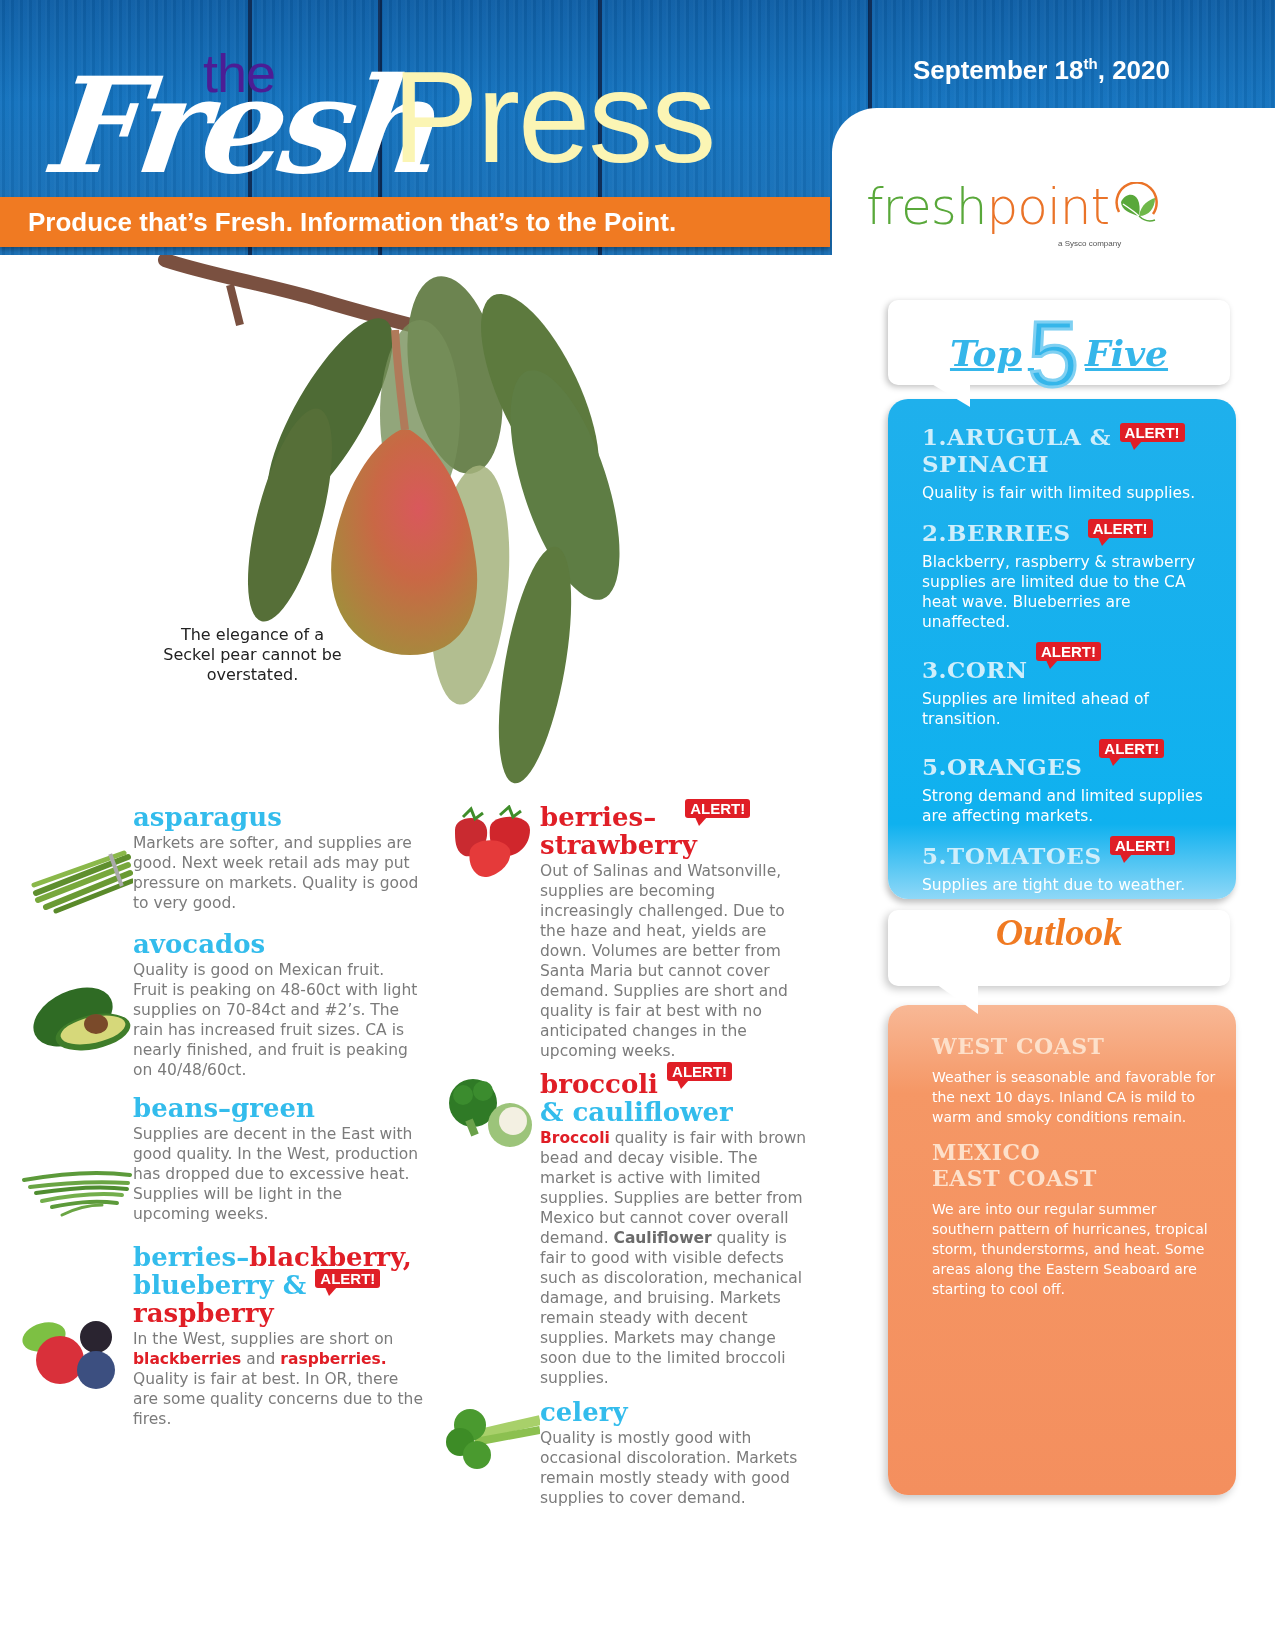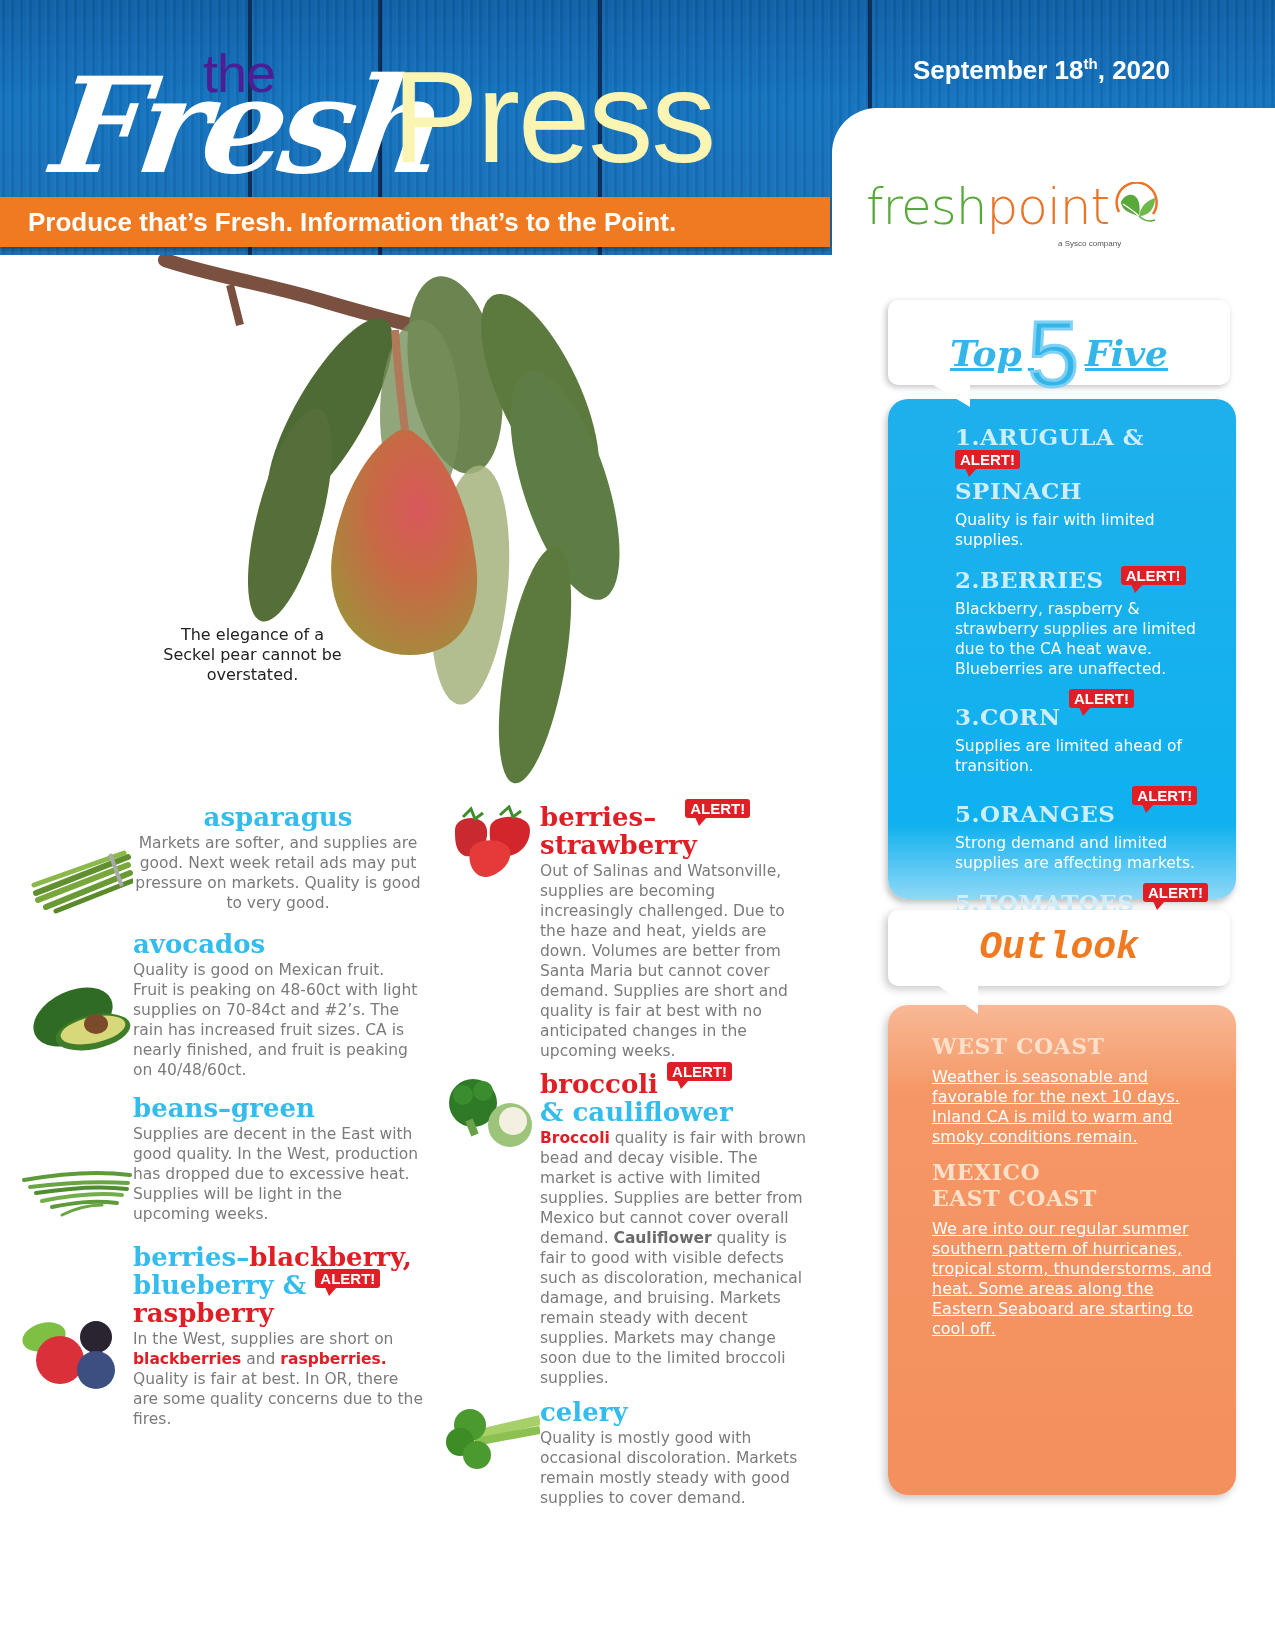--- a/index.html
+++ b/index.html
@@ -55,21 +55,21 @@
   }
   .top5-title { position: absolute; left: 0; width: 100%; top: 8px; text-align: center; z-index: 6; font-family: "DejaVu Serif", serif; font-style: italic; font-weight: bold; color: #35b6ea; font-size: 36px; text-decoration: underline; }
   .top5-title .five-num { font-size: 92px; color: #35b6ea; font-style: normal; font-family: "Liberation Sans", sans-serif; font-weight: normal; vertical-align: -20px; margin: 0 6px; -webkit-text-stroke: 3px #7fd0f2; line-height: 1; }
 
   .top5-box {
     position: absolute; left: 888px; top: 399px; width: 348px; height: 500px;
     background: linear-gradient(180deg, #1fb0ec 0%, #0fb1ef 85%, #8fd8f7 100%);
     border-radius: 20px; z-index: 4; padding: 24px 20px 0 34px;
     box-shadow: -2px 4px 6px rgba(0,0,0,0.25);
   }
-  .t5-item { margin-bottom: 16px; margin-left: 33px; }
+  .t5-item { margin-bottom: 16px; }
   .t5-head { font-family: "DejaVu Serif", serif; font-weight: bold; color: #cfeefb; font-size: 23px; line-height: 27px; letter-spacing: 0.5px; position: relative; }
   .t5-text { color: #ffffff; font-size: 15.5px; line-height: 20px; margin-top: 6px; font-family: "DejaVu Sans", sans-serif; }
 
   .alert {
     display: inline-block; position: relative; background: #e01e26; color: #ffffff;
     font-family: "Liberation Sans", sans-serif; font-weight: bold; font-size: 15px; line-height: 19px;
     padding: 0 5px; border-radius: 3px; letter-spacing: 0; vertical-align: top;
   }
   .alert::after {
     content: ""; position: absolute; left: 10px; bottom: -8px;
@@ -79,30 +79,30 @@
   
   .outlook-bubble {
     position: absolute; left: 888px; top: 910px; width: 342px; height: 76px;
     background: #ffffff; border-radius: 10px; z-index: 5;
     box-shadow: -3px 3px 8px rgba(0,0,0,0.22);
   }
   .outlook-bubble::after {
     content: ""; position: absolute; left: 48px; bottom: -28px;
     border-right: 42px solid transparent; border-top: 30px solid #ffffff; transform: scaleX(-1);
   }
-  .outlook-title { position: absolute; left: 0; width: 100%; top: 16px; text-align: center; font-family: Liberation Mono, monospace; font-style: italic; font-weight: bold; color: #f07a22; font-size: 38px; }
+  .outlook-title { position: absolute; left: 0; width: 100%; top: 0; text-align: center; font-family: Liberation Serif, serif; font-style: italic; font-weight: bold; color: #f07a22; font-size: 38px; }
 
   .outlook-box {
     position: absolute; left: 888px; top: 1005px; width: 348px; height: 490px;
     background: linear-gradient(180deg, #f8b896 0%, #f59765 18%, #f48f5e 100%);
     border-radius: 20px; z-index: 4; padding: 28px 20px 0 44px;
     box-shadow: -3px 4px 8px rgba(0,0,0,0.22);
   }
   .ol-head { font-family: "DejaVu Serif", serif; font-weight: bold; color: #fde0ca; font-size: 22px; line-height: 26px; letter-spacing: 0.5px; }
-  .ol-text { color: #ffffff; font-size: 16px; line-height: 20px; margin-top: 8px; margin-bottom: 12px; font-family: "DejaVu Sans", sans-serif; text-decoration: underline; }
+  .ol-text { color: #ffffff; font-size: 14px; line-height: 20px; margin-top: 8px; margin-bottom: 12px; font-family: "DejaVu Sans", sans-serif; }
 
   
   .hero { position: absolute; left: 120px; top: 255px; width: 720px; height: 545px; }
   .caption { position: absolute; left: 155px; top: 625px; width: 195px; text-align: center; font-size: 16px; line-height: 20px; color: #222; font-family: "DejaVu Sans", sans-serif; z-index: 3; }
 
   
   .item { position: absolute; }
   .item-img { position: absolute; }
   .item-title { font-family: "DejaVu Serif", serif; font-weight: bold; font-size: 26px; line-height: 28px; color: #33bcec; letter-spacing: 0; }
   .red { color: #e01e26; }
@@ -198,21 +198,21 @@
 <svg class="item-img" style="left:28px; top:845px; width:105px; height:70px;" viewBox="0 0 105 70">
   <g stroke-linecap="round">
     <line x1="8" y1="48" x2="100" y2="12" stroke="#5f8f2e" stroke-width="6"></line>
     <line x1="10" y1="55" x2="100" y2="20" stroke="#78a83c" stroke-width="6"></line>
     <line x1="18" y1="62" x2="102" y2="28" stroke="#6a9a33" stroke-width="6"></line>
     <line x1="6" y1="40" x2="96" y2="8" stroke="#8ab84a" stroke-width="5"></line>
     <line x1="28" y1="66" x2="104" y2="36" stroke="#5a8a2a" stroke-width="5"></line>
   </g>
   <rect x="86" y="8" width="4" height="34" fill="#aaaaaa" transform="rotate(-20 88 25)"></rect>
 </svg>
-<div class="item" style="left:133px; top:803px; width:290px;text-align:center;">
+<div class="item" style="left:133px; top:803px; width:290px;">
   <div class="item-title">asparagus</div>
   <div class="item-text">Markets are softer, and supplies are good. Next week retail ads may put pressure on markets. Quality is good to very good.</div>
 </div>
 
 <svg class="item-img" style="left:28px; top:982px; width:105px; height:72px;" viewBox="0 0 105 72">
   <ellipse cx="45" cy="35" rx="42" ry="26" transform="rotate(-25 45 35)" fill="#2f6b24"></ellipse>
   <ellipse cx="65" cy="50" rx="38" ry="17" transform="rotate(-12 65 50)" fill="#3f7d2a"></ellipse>
   <ellipse cx="65" cy="48" rx="33" ry="13" transform="rotate(-12 65 48)" fill="#d6d87a"></ellipse>
   <ellipse cx="68" cy="42" rx="12" ry="10" fill="#7a4a2a"></ellipse>
 </svg>

